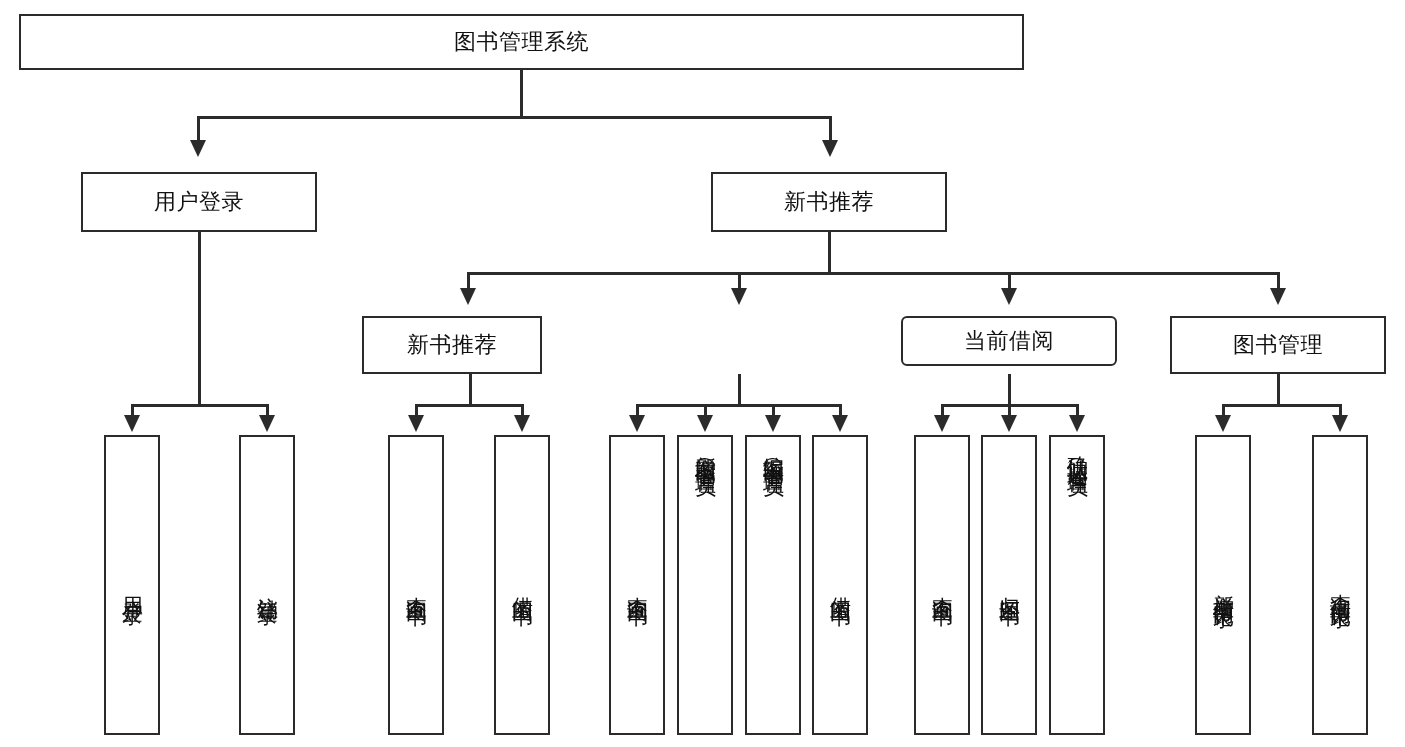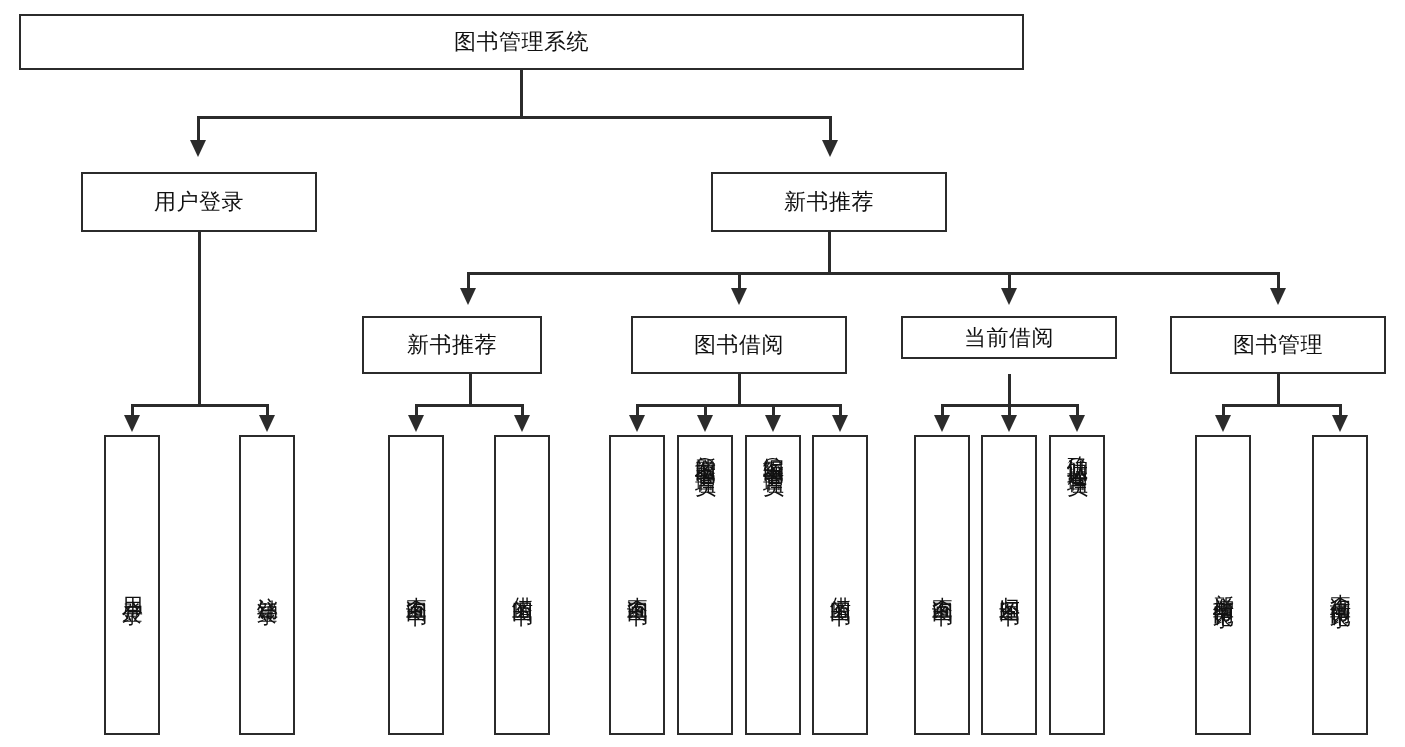--- a/index.html
+++ b/index.html
@@ -126,24 +126,21 @@
   <div class="vline" style="left:738px; top:272px; height:18px;"></div>
   <div class="arrow" style="left:731px; top:288px;"></div>
   <div class="vline" style="left:1008px; top:272px; height:18px;"></div>
   <div class="arrow" style="left:1001px; top:288px;"></div>
   <div class="vline" style="left:1277px; top:272px; height:18px;"></div>
   <div class="arrow" style="left:1270px; top:288px;"></div>
 
   <div class="box" style="left:362px; top:316px; width:180px; height:58px;">
     <span class="label">新书推荐</span>
   </div>
-  <div class="box" style="left:631px; top:316px; width:216px; height:58px;">
-    <span class="label">图书借阅</span>
-  </div>
-  <div class="box" style="left:901px; top:316px; width:216px; height:43px;">
+  <div class="box" style="left:901px; top:316px; width:216px; height:50px;border-radius:6px;">
     <span class="label">当前借阅</span>
   </div>
   <div class="box" style="left:1170px; top:316px; width:216px; height:58px;">
     <span class="label">图书管理</span>
   </div>
 
   <div class="vline" style="left:469px; top:374px; height:32px;"></div>
   <div class="hline" style="left:415px; top:404px; width:108px;"></div>
   <div class="vline" style="left:415px; top:404px; height:14px;"></div>
   <div class="arrow" style="left:408px; top:415px;"></div>

